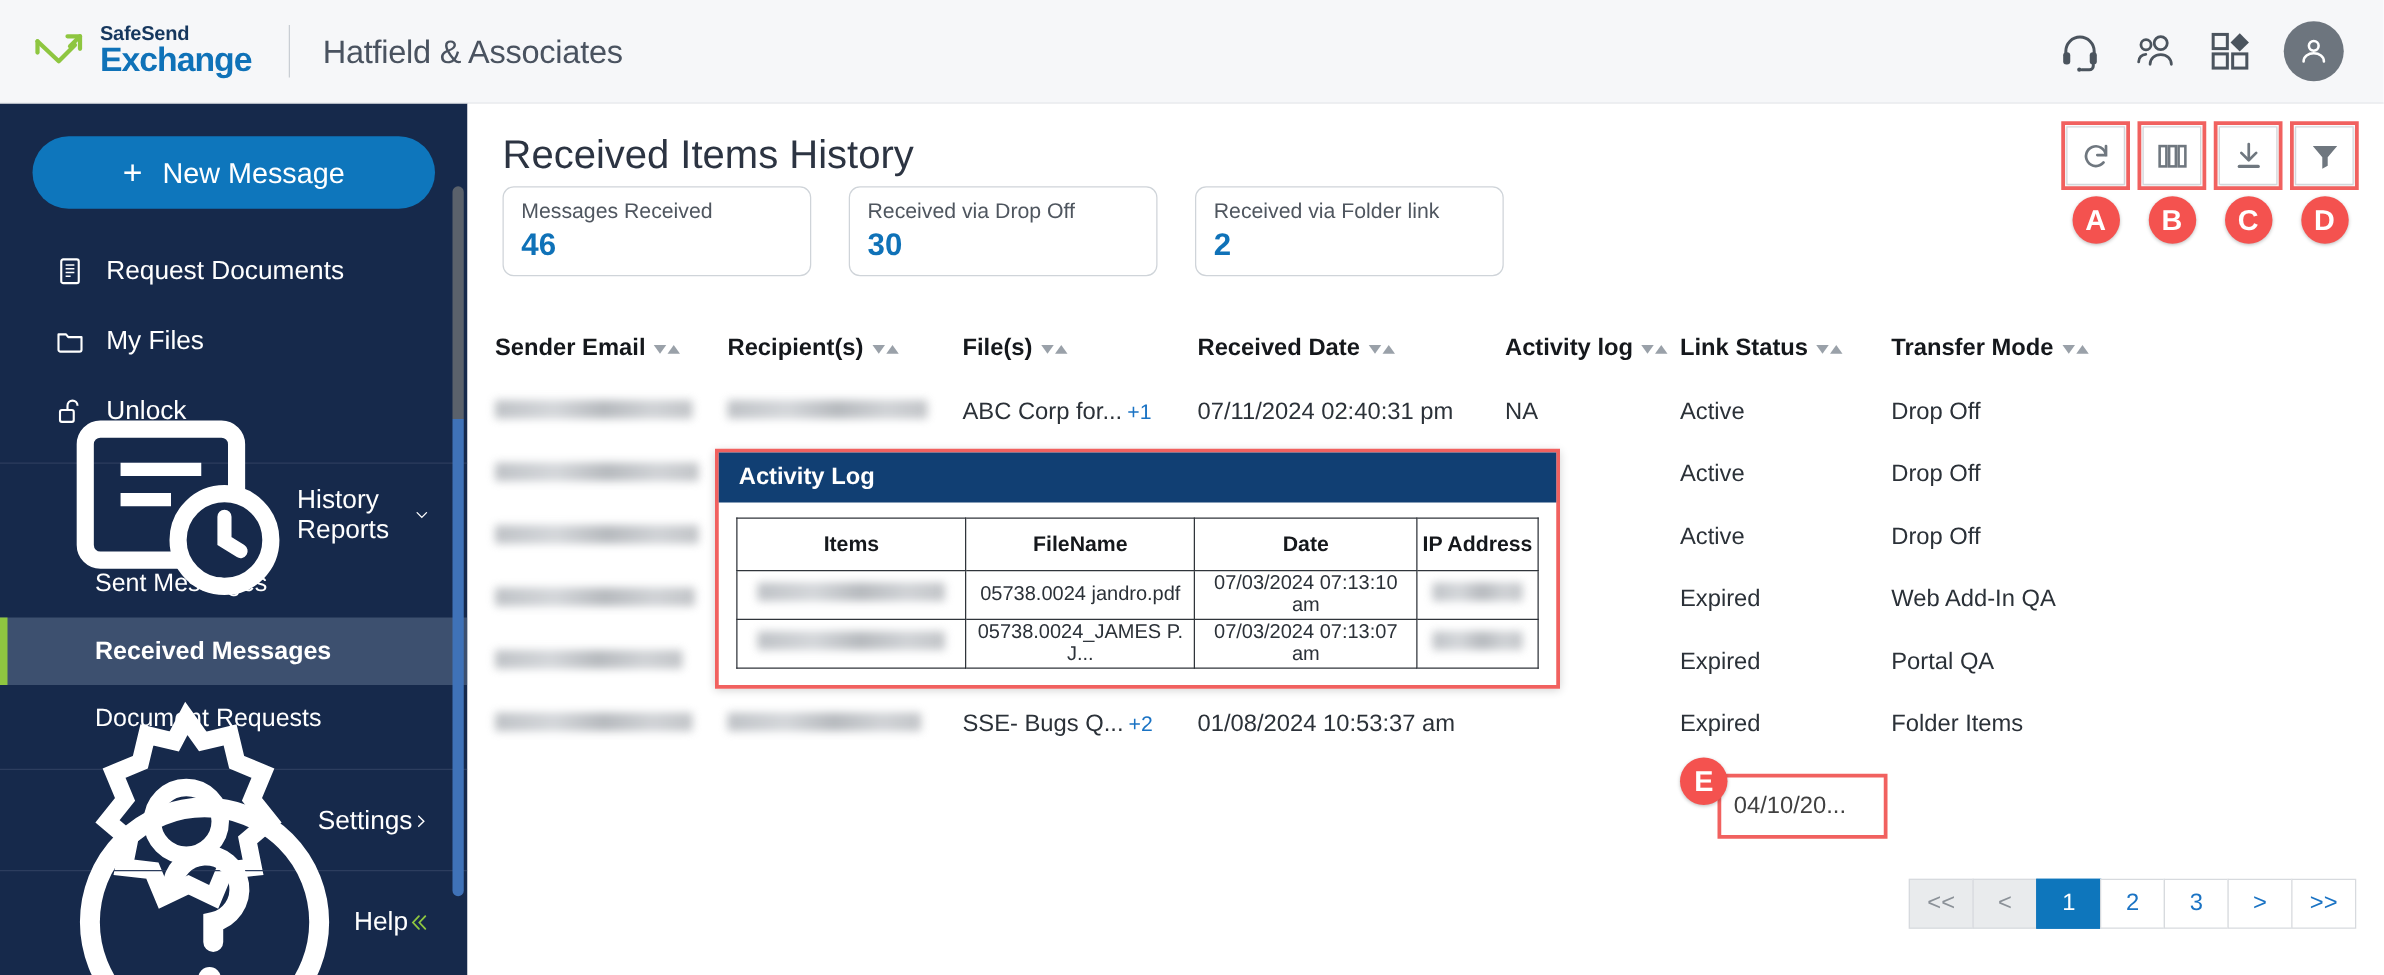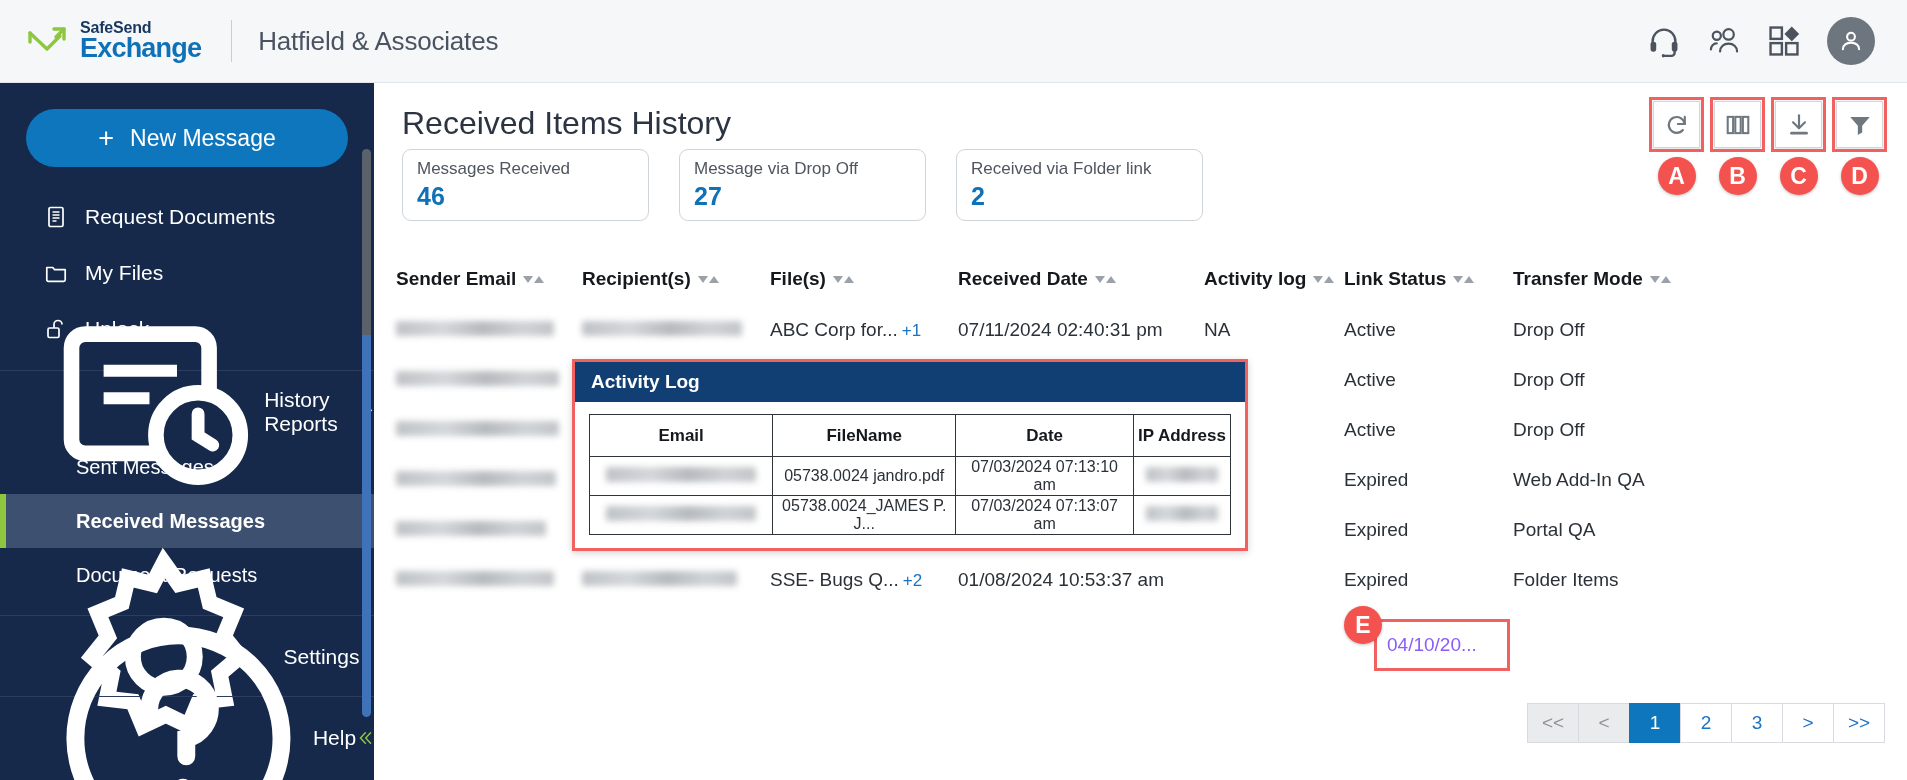--- a/index.html
+++ b/index.html
@@ -59,21 +59,21 @@
   .nav-list { margin-top: 22px; }
   .nav-item {
     height: 56px; display: flex; align-items: center;
     padding-left: 44px; color: #ffffff; font-size: 21px; cursor: pointer;
     position: relative;
   }
   .nav-item .nic { width: 24px; height: 24px; margin-right: 17px; flex: none; color: #fff; }
   .nav-sep { height: 1px; background: #2c3d5e; margin: 13px 0 13px 0; }
   .nav-group-head {
     height: 56px; display: flex; align-items: center;
-    padding-left: 44px; color: #fff;
+    padding-left: 44px; padding-right: 30px; color: #fff;
     font-size: 21px; cursor: pointer;
   }
   .nav-group-head .chev { margin-left: auto; width: 20px; height: 20px; color:#fff; }
   .nav-sub {
     height: 54px; display: flex; align-items: center;
     padding-left: 76px; color: #ffffff; font-size: 20px; cursor: pointer;
   }
   .nav-sub.active {
     background: #3d506f; font-weight: bold;
     border-left: 6px solid #8ec640; padding-left: 70px;
@@ -149,21 +149,21 @@
     background: linear-gradient(90deg,#b3b7bc,#cdd0d4 30%,#a9adb2 55%,#c8cbcf 80%,#b7babe);
     filter: blur(3.2px); opacity: .85;
   }
   .plus-link { color: #1a73c4; font-size: 17px; margin-left: 4px; }
 
   
   .hl-cell {
     position: absolute; left: 1000px; top: 536px; width: 136px; height: 52px;
     border: 3px solid #f1615f; background: #fff;
     display: flex; align-items: center; padding-left: 10px;
-    font-size: 19px; color: #8b5cf6; z-index: 9;
+    font-size: 19px; color: #404040; z-index: 9;
   }
   .e-dot {
     position: absolute; left: 970px; top: 523px; width: 38px; height: 38px;
     border-radius: 50%; background: #f4524f; color: #fff;
     font-size: 23px; font-weight: bold; display: flex;
     align-items: center; justify-content: center; z-index: 10;
     box-shadow: 0 1px 3px rgba(0,0,0,.25);
   }
 
   
@@ -387,22 +387,22 @@
         <div class="annot-dot">D</div>
       </div>
     </div>
 
     <div class="stats">
       <div class="stat-card">
         <div class="stat-label">Messages Received</div>
         <div class="stat-value">46</div>
       </div>
       <div class="stat-card">
-        <div class="stat-label">Message via Drop Off</div>
-        <div class="stat-value">27</div>
+        <div class="stat-label">Received via Drop Off</div>
+        <div class="stat-value">30</div>
       </div>
       <div class="stat-card">
         <div class="stat-label">Received via Folder link</div>
         <div class="stat-value">2</div>
       </div>
     </div>
 
     <div class="tbl">
       <div class="tbl-head">
         <div class="th c0">
@@ -522,21 +522,21 @@
       <span>04/10/20...</span>
     </div>
     <div class="e-dot">E</div>
 
     <div class="alog">
       <div class="alog-head">Activity Log</div>
       <div class="alog-body">
         <table class="alog-table">
           <thead>
             <tr>
-              <th class="aw-email">Email</th>
+              <th class="aw-email">Items</th>
               <th class="aw-file">FileName</th>
               <th class="aw-date">Date</th>
               <th class="aw-ip">IP Address</th>
             </tr>
           </thead>
           <tbody>
             <tr>
               <td><span class="redact" style="width:150px"></span></td>
               <td>05738.0024 jandro.pdf</td>
               <td>07/03/2024 07:13:10 am</td>

